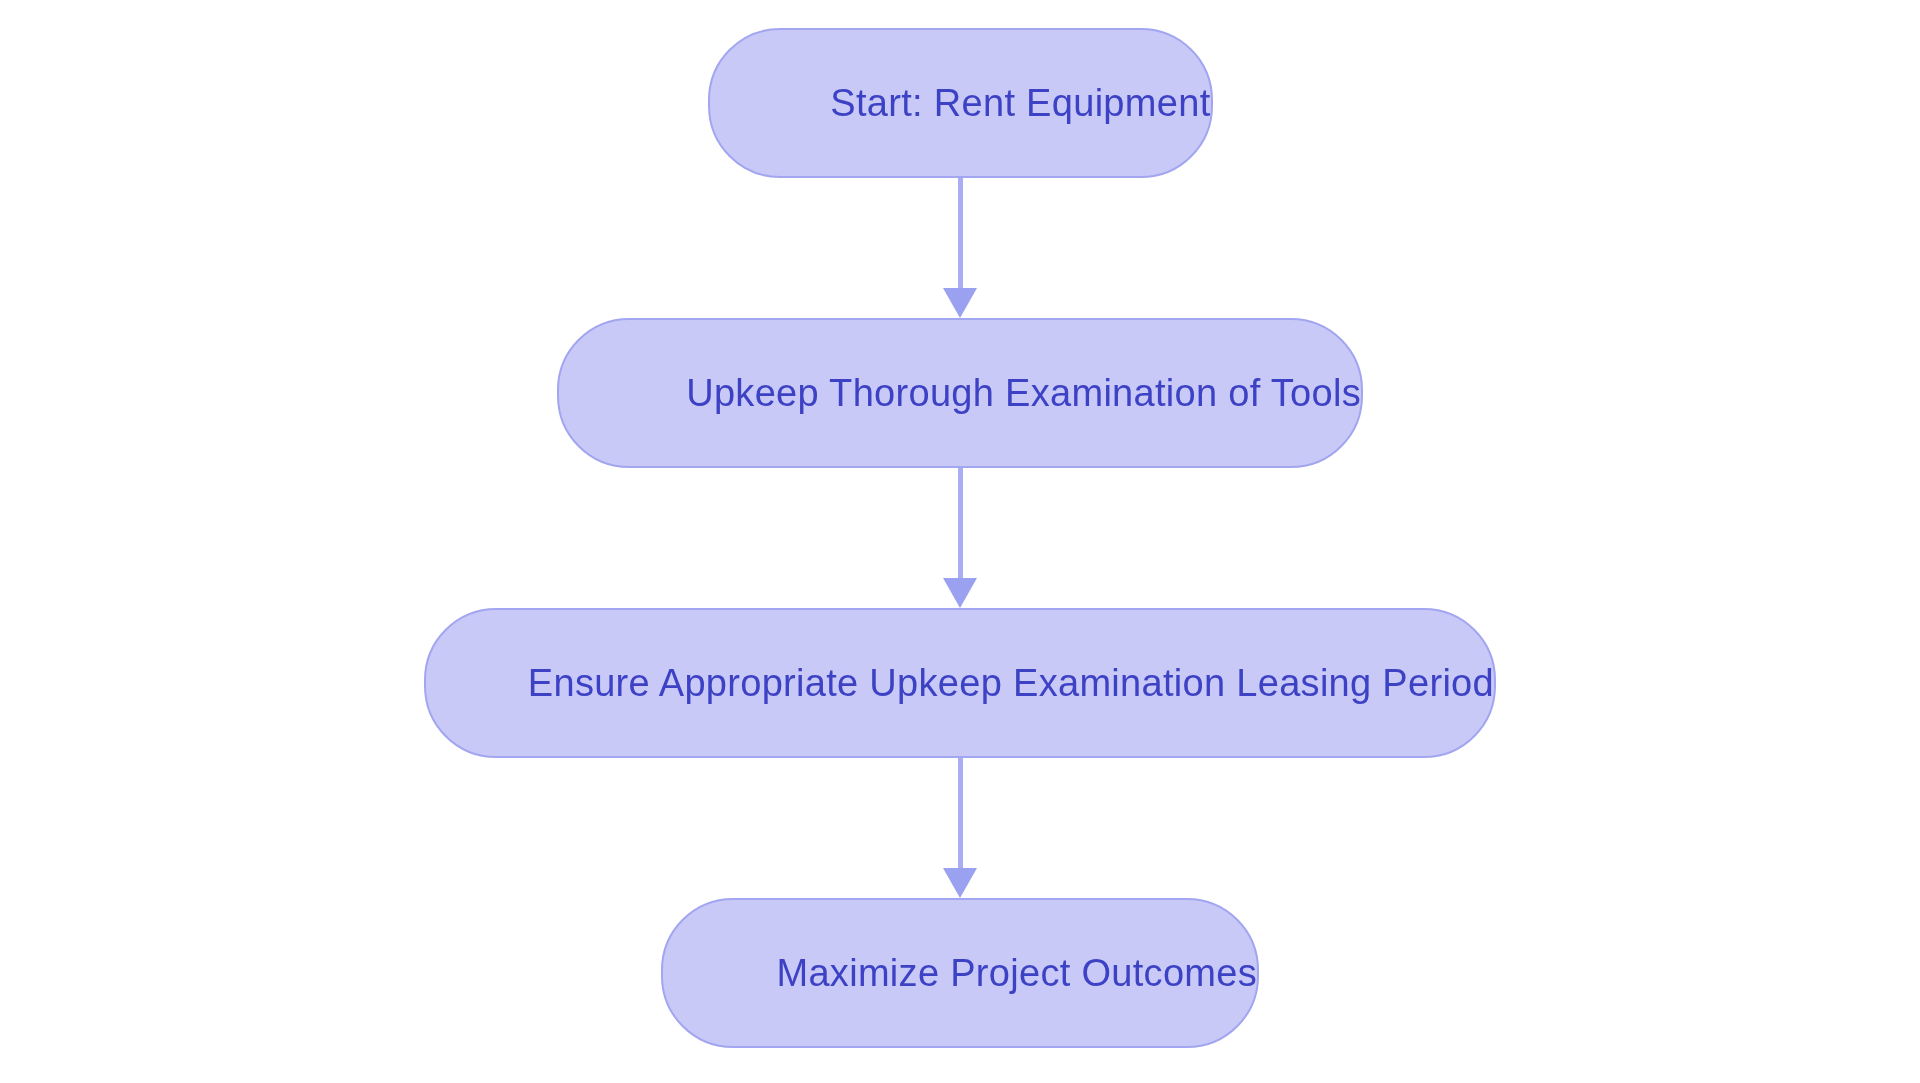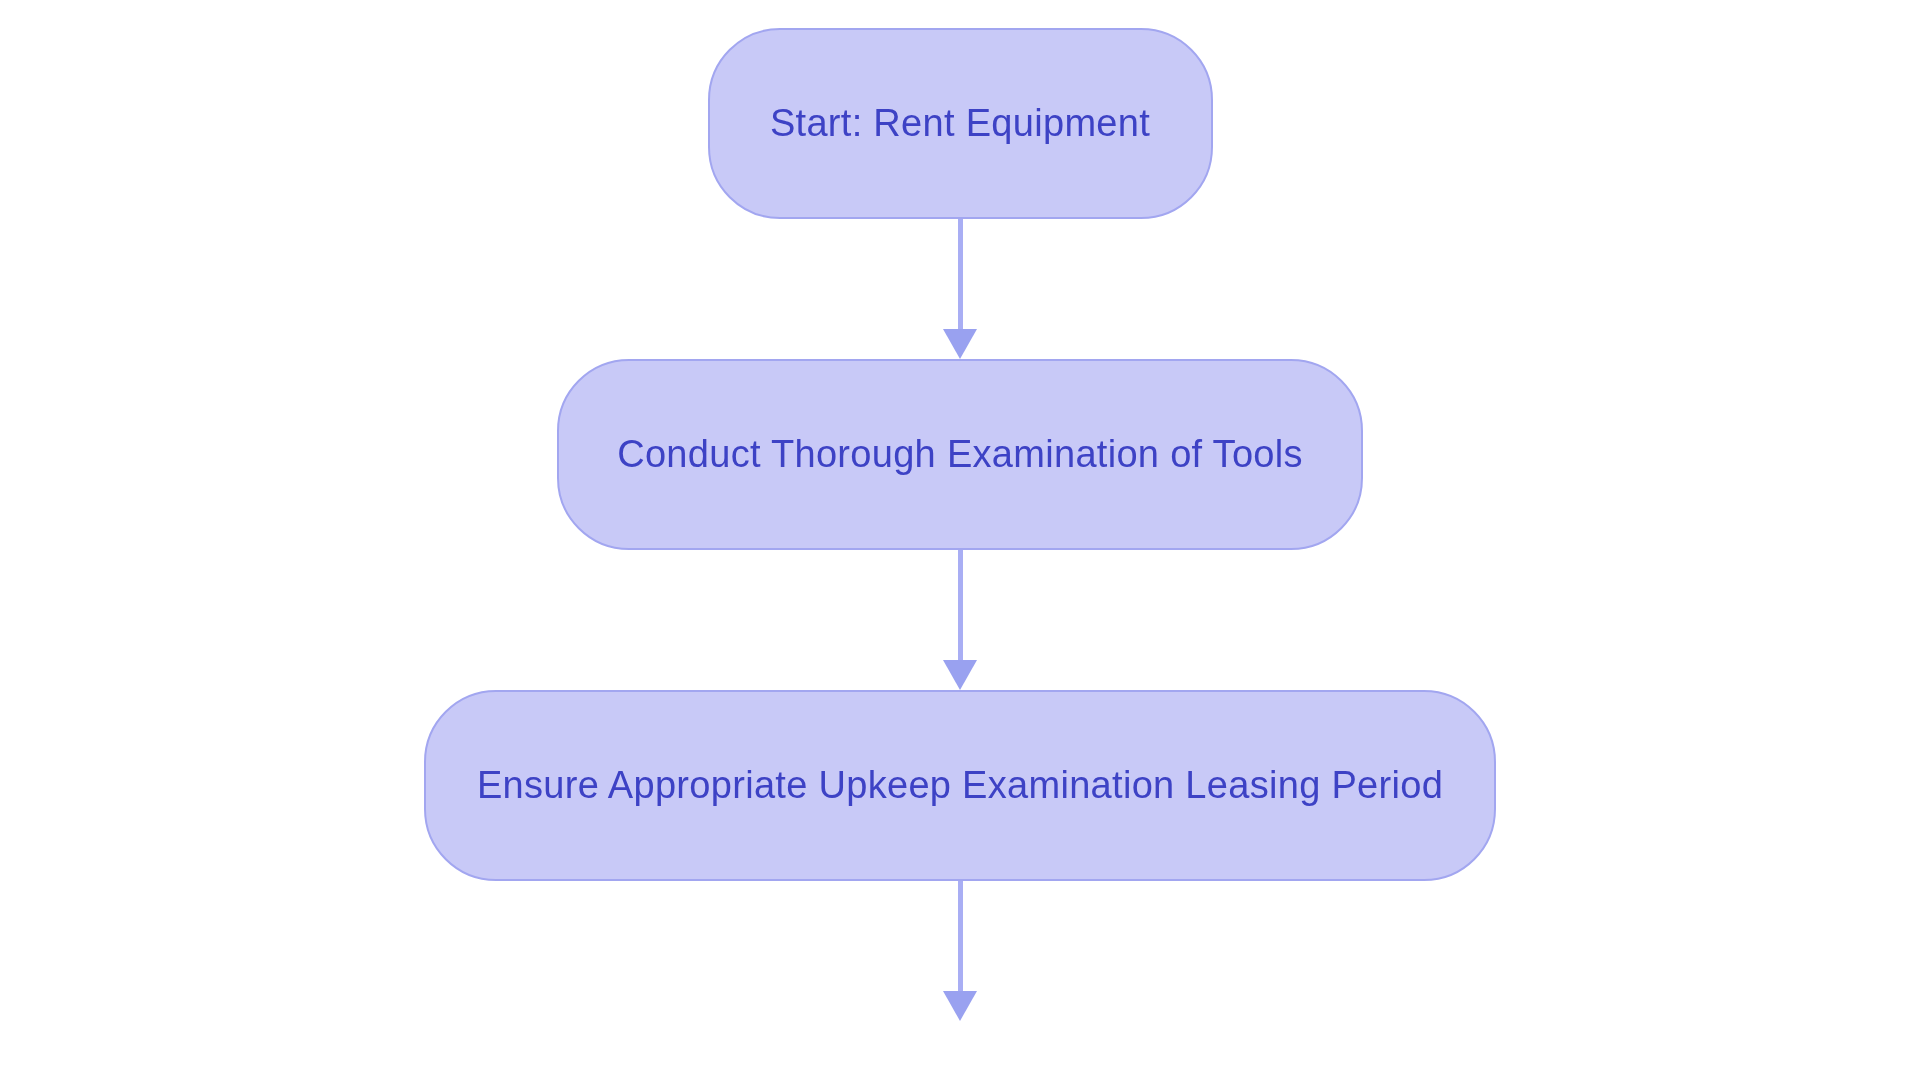--- a/index.html
+++ b/index.html
@@ -22,28 +22,28 @@
     background:var(--bg);
     box-sizing:border-box;
     padding-top:28px;
     display:flex;
     flex-direction:column;
     align-items:center;
     overflow:hidden;
     font-family:"Liberation Sans","DejaVu Sans",sans-serif;
   }
   .node{
-    height:191px;
+    height:150px;
     box-sizing:border-box;
     border-radius:72px;
     background:var(--node-fill);
     border:2px solid var(--node-border);
     display:flex;
     align-items:center;
-    justify-content:center;
+    justify-content:flex-end;
     color:var(--node-text);
     font-size:38px;
     letter-spacing:0.3px;
     white-space:nowrap;
     flex:0 0 auto;
   }
   .node-1{width:505px;}
   .node-2{width:806px;}
   .node-3{width:1072px;}
   .node-4{width:598px;}
@@ -76,31 +76,34 @@
   <div class="node node-1">
     <span class="node-label">Start: Rent Equipment</span>
   </div>
 
   <div class="arrow">
     <div class="arrow-shaft"></div>
     <div class="arrow-head"></div>
   </div>
 
   <div class="node node-2">
-    <span class="node-label">Conduct Thorough Examination of Tools</span>
+    <span class="node-label">Upkeep Thorough Examination of Tools</span>
   </div>
 
   <div class="arrow">
     <div class="arrow-shaft"></div>
     <div class="arrow-head"></div>
   </div>
 
   <div class="node node-3">
     <span class="node-label">Ensure Appropriate Upkeep Examination Leasing Period</span>
   </div>
 
   <div class="arrow">
     <div class="arrow-shaft"></div>
     <div class="arrow-head"></div>
   </div>
 
+  <div class="node node-4">
+    <span class="node-label">Maximize Project Outcomes</span>
+  </div>
 
 </div>
 
 </body></html>

